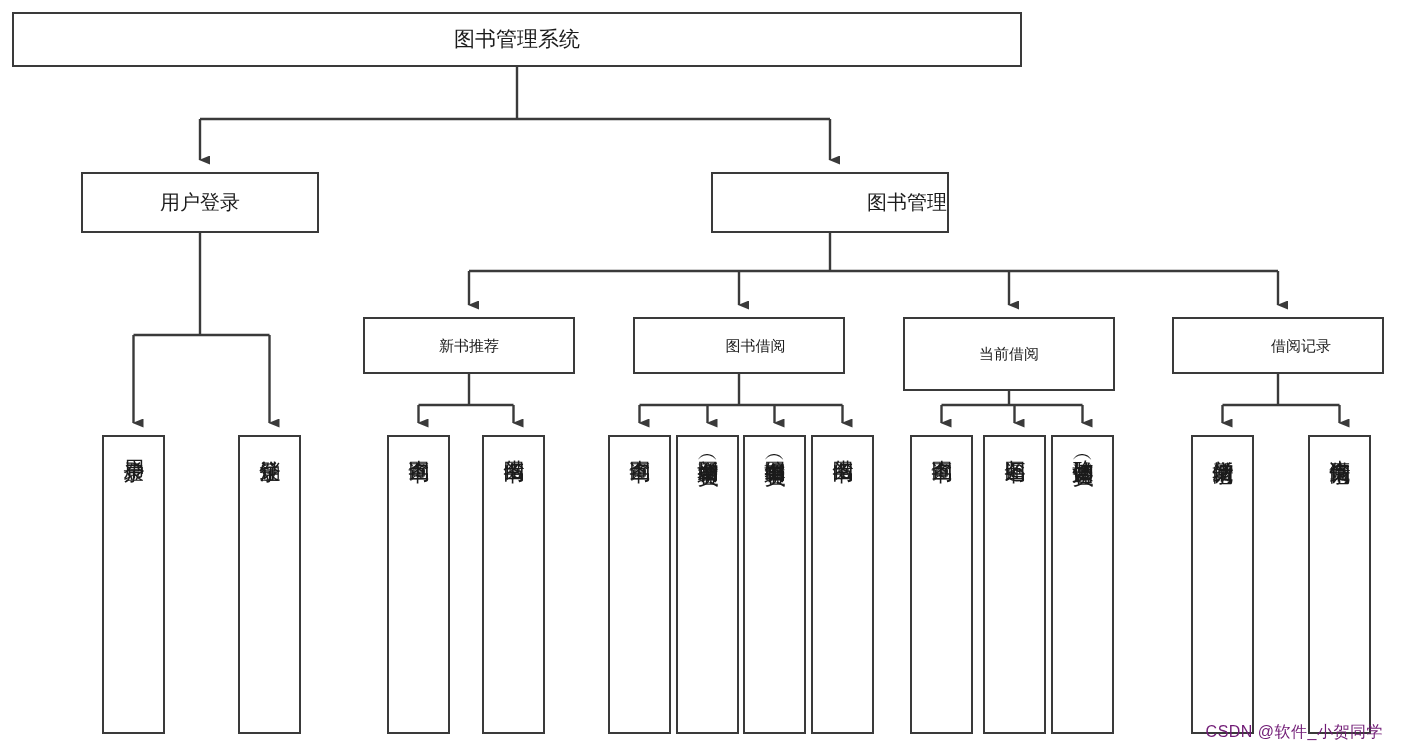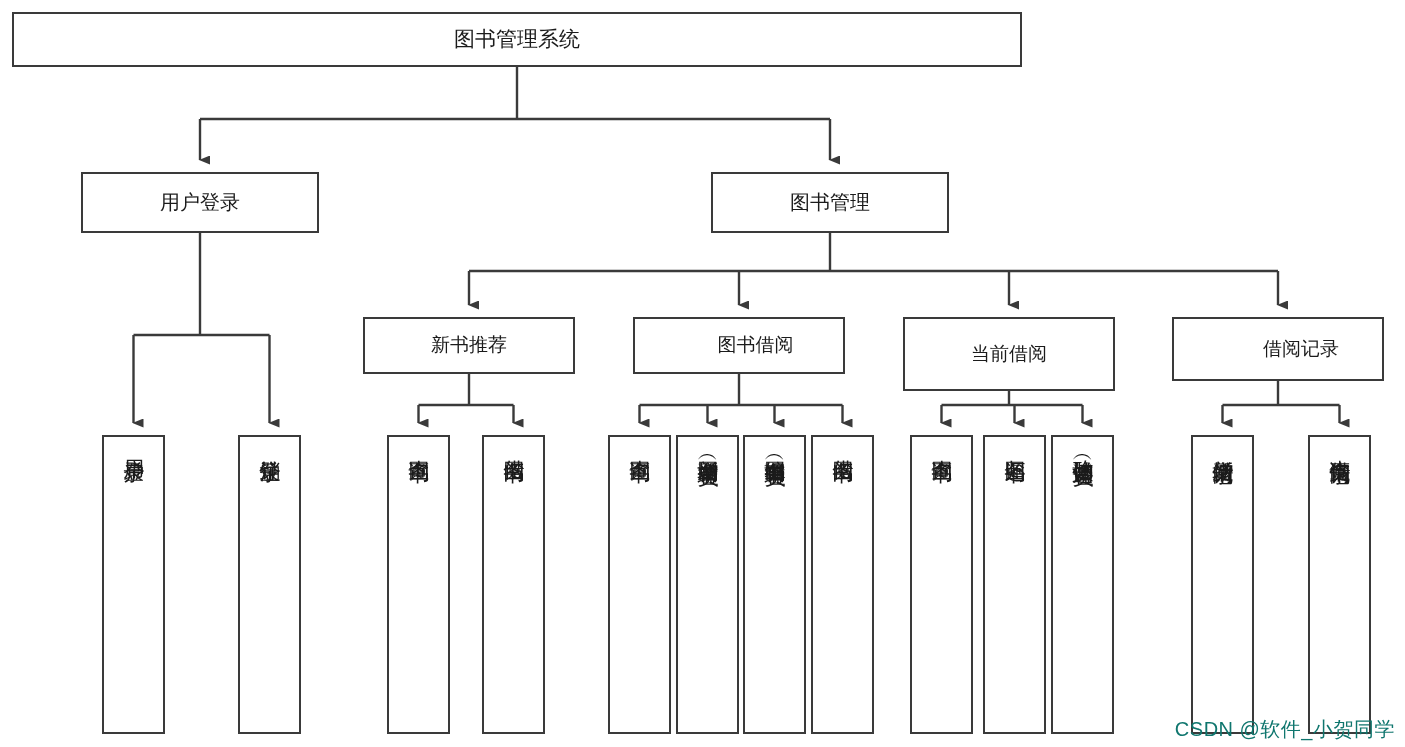--- a/index.html
+++ b/index.html
@@ -37,41 +37,41 @@
     line-height: 1.18;
     text-align: center;
   }
   .node.root {
     font-size: 21px;
   }
   .node.lvl2 {
     font-size: 20px;
   }
   .node.lvl3 {
-    font-size: 19px;
+    font-size: 15px;
   }
   .node.leaf {
     font-size: 21px;
     align-items: flex-start;
     justify-content: center;
     padding-top: 6px;
   }
   .vtext {
     writing-mode: vertical-rl;
     text-orientation: upright;
     letter-spacing: 1px;
     white-space: nowrap;
     display: block;
   }
   .watermark {
     position: absolute;
-    right: 10px;
+    right: 22px;
     bottom: 4px;
-    font-size: 20px;
-    color: #0f766e;
+    font-size: 16px;
+    color: #701a75;
     white-space: nowrap;
     letter-spacing: 0.5px;
   }
 </style>
 </head>
 <body>
 
 <div id="canvas">
 
   <svg id="wires" viewBox="0 0 1405 747" xmlns="http://www.w3.org/2000/svg">
@@ -117,34 +117,34 @@
       </g>
   </svg>
 
   <div class="node root" style="left: 12px; top: 12px; width: 1010px; height: 55px;">
     <span>图书管理系统</span>
   </div>
 
   <div class="node lvl2" style="left: 81px; top: 172px; width: 238px; height: 61px;">
     <span>用户登录</span>
   </div>
-  <div class="node lvl2" style="left: 711px; top: 172px; width: 238px; height: 61px;">
+  <div class="node lvl2" style="left: 711px; top: 172px; width: 238px; height: 61px; justify-content: flex-end;">
     <span>图书管理</span>
   </div>
 
   <div class="node lvl3" style="left: 363px; top: 317px; width: 212px; height: 57px;">
     <span>新书推荐</span>
   </div>
   <div class="node lvl3" style="left: 633px; top: 317px; width: 212px; height: 57px; padding-left: 33px;">
     <span>图书借阅</span>
   </div>
   <div class="node lvl3" style="left: 903px; top: 317px; width: 212px; height: 74px;">
     <span>当前借阅</span>
   </div>
-  <div class="node lvl3" style="left: 1172px; top: 317px; width: 212px; height: 64px; padding-left: 46px;">
+  <div class="node lvl3" style="left: 1172px; top: 317px; width: 212px; height: 57px; padding-left: 46px;">
     <span>借阅记录</span>
   </div>
 
   <div class="node leaf" style="left: 102px; top: 435px; width: 63px; height: 299px;">
     <span class="vtext">用户登录</span>
   </div>
   <div class="node leaf" style="left: 238px; top: 435px; width: 63px; height: 299px;">
     <span class="vtext">注销登录</span>
   </div>
   <div class="node leaf" style="left: 387px; top: 435px; width: 63px; height: 299px;">

